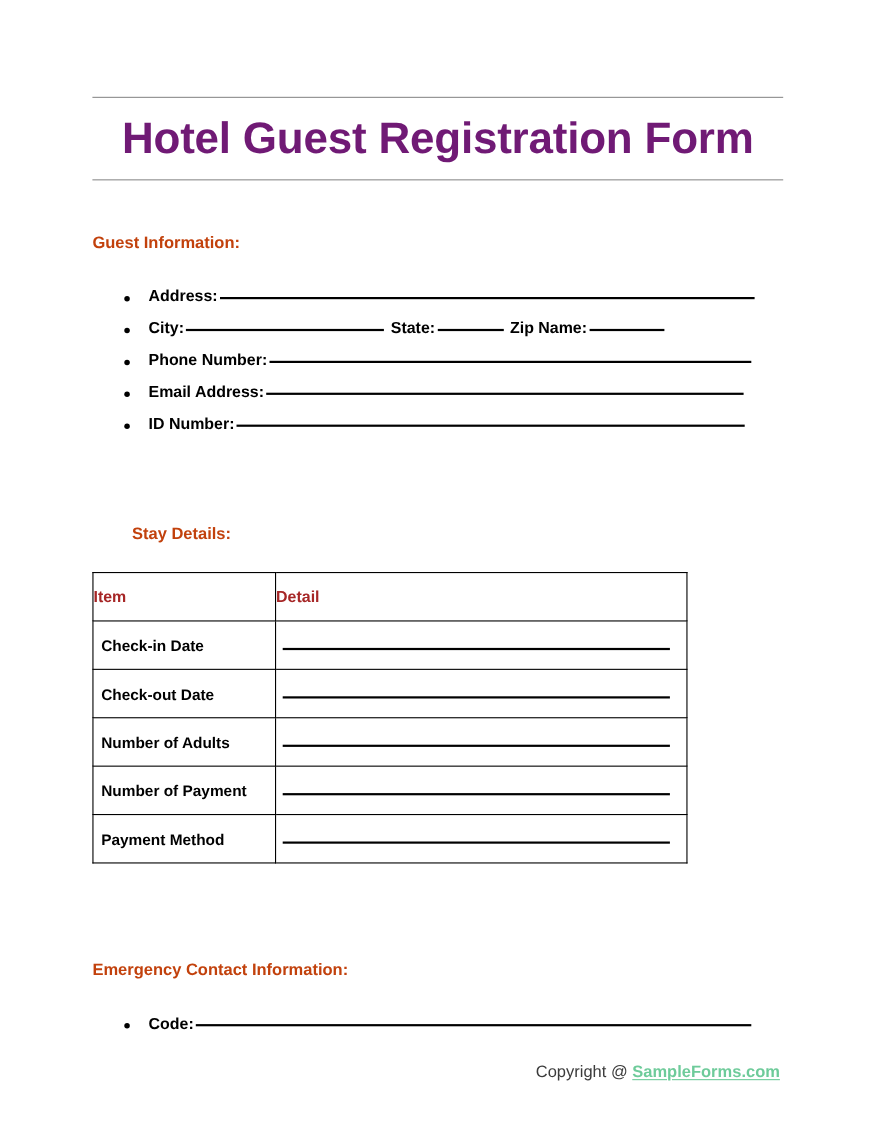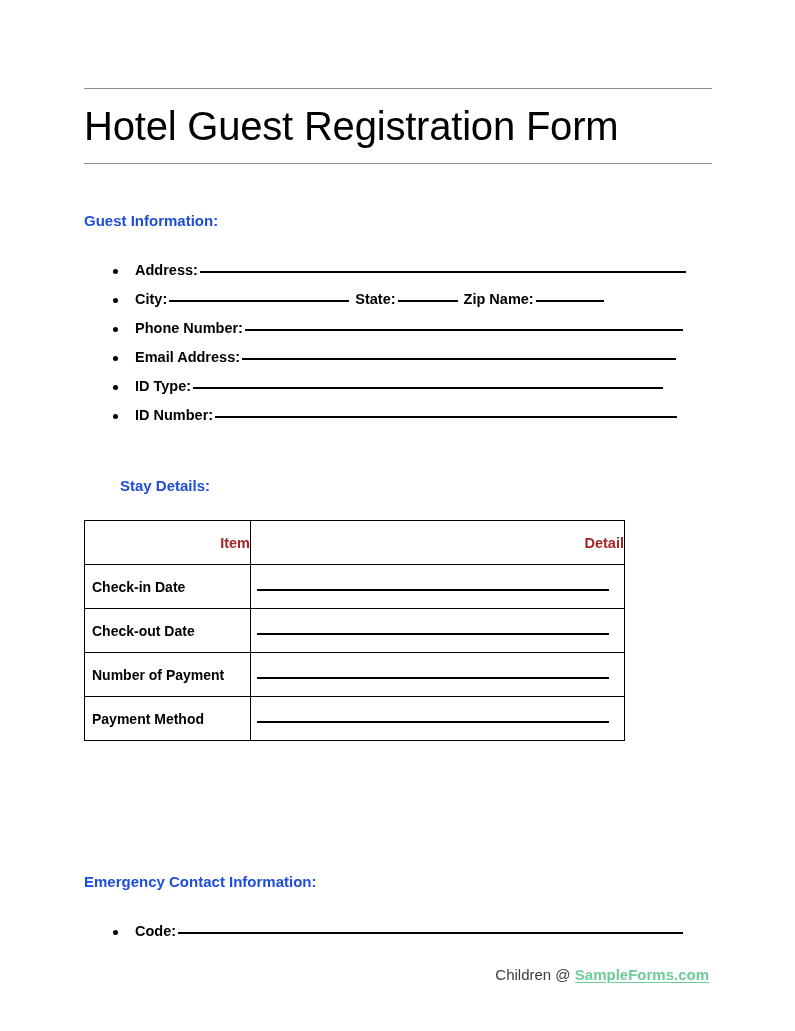--- a/index.html
+++ b/index.html
@@ -28,34 +28,35 @@
     left: 84px;
     top: 88px;
     width: 628px;
   }
   .rule {
     height: 0;
     border-top: 1.5px solid #8c8c8c;
     width: 100%;
   }
   .doc-title {
-    color: #000000;
-    font-weight: normal;
+    text-align: center;
+    color: #701a75;
+    font-weight: bold;
     font-size: 40px;
     line-height: 1.0;
     letter-spacing: -0.2px;
     padding: 17px 0 17px 0;
     margin: 0;
     white-space: nowrap;
   }
 
   
   .section-heading {
     position: absolute;
-    color: #1d4ed8;
+    color: #c2410c;
     font-weight: bold;
     font-size: 15px;
     line-height: 1;
     white-space: nowrap;
   }
   #guest-heading { left: 84px; top: 213px; }
   #stay-heading  { left: 84px; top: 478px; margin-left: 36px; }
   #emerg-heading { left: 84px; top: 874px; }
 
   
@@ -119,21 +120,21 @@
   .stay-table td, .stay-table th {
     border: 1.3px solid #000;
     padding: 0;
     height: 43px;
     vertical-align: middle;
   }
   .stay-table col.col-item   { width: 166px; }
   .stay-table col.col-detail { width: 374px; }
 
   .stay-table th {
-    text-align: right;
+    text-align: left;
     color: #a62626;
     font-weight: bold;
     font-size: 14.5px;
   }
   .stay-table td.item-cell {
     font-size: 14px;
     font-weight: bold;
     color: #000;
     padding-left: 7px;
     white-space: nowrap;
@@ -194,24 +195,20 @@
     <li class="field-item">
       <span class="bullet"></span>
       <span class="field-label">Phone Number:</span><span class="blank w-phone"></span>
     </li>
     <li class="field-item">
       <span class="bullet"></span>
       <span class="field-label">Email Address:</span><span class="blank w-email"></span>
     </li>
     <li class="field-item">
       <span class="bullet"></span>
-      <span class="field-label">ID Type:</span><span class="blank w-idtype"></span>
-    </li>
-    <li class="field-item">
-      <span class="bullet"></span>
       <span class="field-label">ID Number:</span><span class="blank w-idnum"></span>
     </li>
   </ul>
 
   <div class="section-heading" id="stay-heading">Stay Details:</div>
 
   <table class="stay-table">
     <colgroup>
       <col class="col-item">
       <col class="col-detail">
@@ -229,20 +226,26 @@
             <span class="detail-blank"></span>
           </td>
       </tr>
       <tr>
         <td class="item-cell">Check-out Date</td>
         <td class="detail-cell">
             <span class="detail-blank"></span>
           </td>
       </tr>
       <tr>
+        <td class="item-cell">Number of Adults</td>
+        <td class="detail-cell">
+            <span class="detail-blank"></span>
+          </td>
+      </tr>
+      <tr>
         <td class="item-cell">Number of Payment</td>
         <td class="detail-cell">
             <span class="detail-blank"></span>
           </td>
       </tr>
       <tr>
         <td class="item-cell">Payment Method</td>
         <td class="detail-cell">
             <span class="detail-blank"></span>
           </td>
@@ -253,16 +256,16 @@
   <div class="section-heading" id="emerg-heading">Emergency Contact Information:</div>
 
   <ul class="field-list" id="emergency-fields">
     <li class="field-item">
       <span class="bullet"></span>
       <span class="field-label">Code:</span><span class="blank w-name"></span>
     </li>
   </ul>
 
   <div class="footer">
-    <span>Children @ </span><span class="brand">SampleForms.com</span>
+    <span>Copyright @ </span><span class="brand">SampleForms.com</span>
   </div>
 
 </div>
 
 </body></html>

